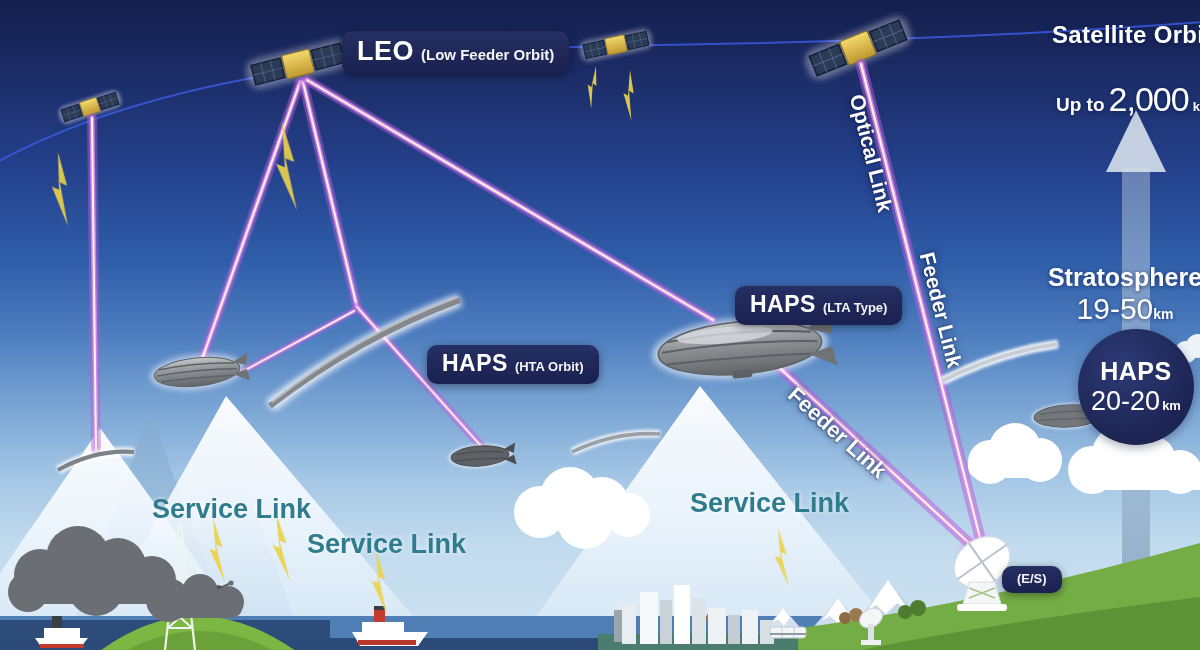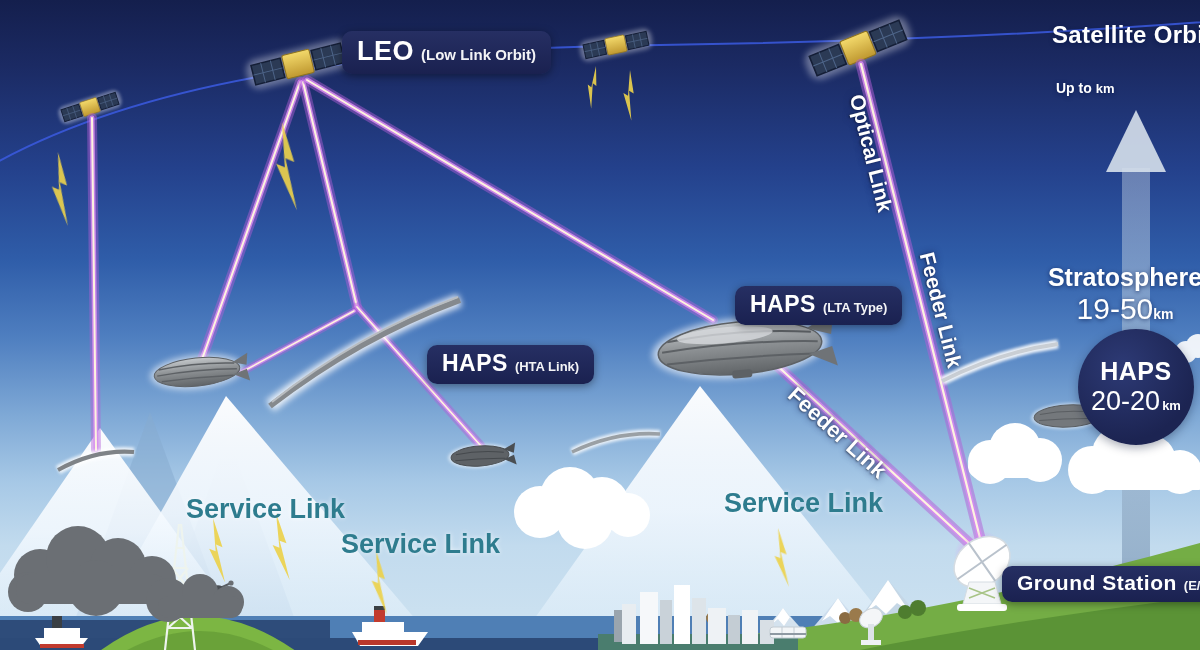--- a/index.html
+++ b/index.html
@@ -19,42 +19,42 @@
     box-shadow:0 2px 8px rgba(0,0,0,.4);display:flex;align-items:baseline;gap:7px;
   }
   .navy-box .main{font-weight:bold;letter-spacing:.5px;}
   .navy-box .sub{font-weight:bold;opacity:.95;}
   .leo .main{font-size:27px;} .leo .sub{font-size:15px;}
   .haps-box .main{font-size:23px;} .haps-box .sub{font-size:13px;}
   .gs-box .main{font-size:21px;} .gs-box .sub{font-size:13px;}
   .sky-txt{color:#fff;font-weight:bold;text-shadow:0 1px 4px rgba(5,20,70,.65);}
   .orbit-title{font-size:24px;letter-spacing:.3px;}
   .alt-line{display:flex;align-items:baseline;gap:4px;}
-  .alt-prefix{font-size:14px;font-weight:bold;}
+  .alt-prefix{font-size:19px;font-weight:bold;}
   .alt-value{font-size:34px;font-weight:normal;letter-spacing:-1px;}
   .alt-unit{font-size:13px;font-weight:bold;}
   .strato{width:170px;text-align:center;}
   .strato-name{font-size:25px;}
   .strato-range{font-size:30px;font-weight:normal;}
   .strato-unit{font-size:14px;font-weight:bold;}
   .haps-badge{
     position:absolute;left:1078px;top:329px;width:116px;height:116px;border-radius:50%;
     background:radial-gradient(circle at 38% 32%,#2d3a75,#1c2452 70%);
     display:flex;flex-direction:column;align-items:center;justify-content:center;
     color:#fff;box-shadow:0 3px 10px rgba(10,20,50,.35);
   }
   .haps-badge .name{font-size:25px;font-weight:bold;letter-spacing:.5px;}
   .haps-badge .range-line{display:flex;align-items:baseline;gap:2px;}
   .haps-badge .range{font-size:27px;}
   .haps-badge .unit{font-size:13px;font-weight:bold;}
   .link-txt{color:#fff;font-weight:bold;font-size:21px;
     text-shadow:0 0 7px rgba(25,40,100,.9),0 1px 2px rgba(0,0,0,.5);
     transform-origin:0 0;}
   .service{color:#2e7c8e;font-weight:bold;font-size:27px;
-    text-shadow:0 0 5px rgba(255,255,255,.75);margin-left:34px;}
+    text-shadow:0 0 5px rgba(255,255,255,.75);}
 </style>
 </head>
 <body>
 
 <div id="stage">
 
 <svg id="art" viewBox="0 0 1200 650">
   <defs>
     <filter id="soft" x="-80%" y="-80%" width="260%" height="260%">
           <feGaussianBlur stdDeviation="3"></feGaussianBlur>
@@ -346,27 +346,28 @@
       </g>
       <path d="M-13,20 L13,20 L19,42 L-19,42 Z" fill="#f4f6f8" stroke="#d5dce2"></path>
       <path d="M-13,26 L13,36 M13,26 L-13,36" stroke="#a8c487" stroke-width="1.5"></path>
       <rect x="-25" y="42" width="50" height="7" rx="3" fill="#ffffff"></rect>
     </g>
   </g>
 </svg>
 
 <div class="lbl navy-box leo" style="left:342px;top:31px;">
   <span class="main">LEO</span>
-  <span class="sub">(Low Link Orbit)</span>
+  <span class="sub">(Low Feeder Orbit)</span>
 </div>
 
 <div class="lbl sky-txt orbit-title" style="left:1052px;top:21px;width:140px;text-align:center;">Satellite Orbit</div>
 
 <div class="lbl sky-txt alt-line" style="left:1056px;top:80px;">
   <span class="alt-prefix">Up to</span>
+  <span class="alt-value">2,000</span>
   <span class="alt-unit">km</span>
 </div>
 
 <div class="lbl sky-txt strato" style="left:1040px;top:263px;">
   <div class="strato-name">Stratosphere</div>
   <div><span class="strato-range">19-50</span><span class="strato-unit">km</span></div>
 </div>
 
 <div class="haps-badge">
   <div class="name">HAPS</div>
@@ -376,31 +377,30 @@
       </div>
 </div>
 
 <div class="lbl navy-box haps-box" style="left:735px;top:286px;">
   <span class="main">HAPS</span>
   <span class="sub">(LTA Type)</span>
 </div>
 
 <div class="lbl navy-box haps-box" style="left:427px;top:345px;">
   <span class="main">HAPS</span>
-  <span class="sub">(HTA Link)</span>
+  <span class="sub">(HTA Orbit)</span>
 </div>
 
 <div class="lbl link-txt" style="left:868px;top:92px;transform:rotate(76deg);">Optical Link</div>
 
 <div class="lbl link-txt" style="left:938px;top:250px;transform:rotate(76deg);">Feeder Link</div>
 
 <div class="lbl link-txt" style="left:800px;top:382px;transform:rotate(42deg);font-size:22px;">Feeder Link</div>
 
 <div class="lbl service" style="left:152px;top:494px;">Service Link</div>
 <div class="lbl service" style="left:307px;top:529px;">Service Link</div>
 <div class="lbl service" style="left:690px;top:488px;">Service Link</div>
 
 <div class="lbl navy-box gs-box" style="left:1002px;top:566px;">
-  <span class="main">Ground Station</span>
   <span class="sub">(E/S)</span>
 </div>
 
 </div>
 
 </body></html>

